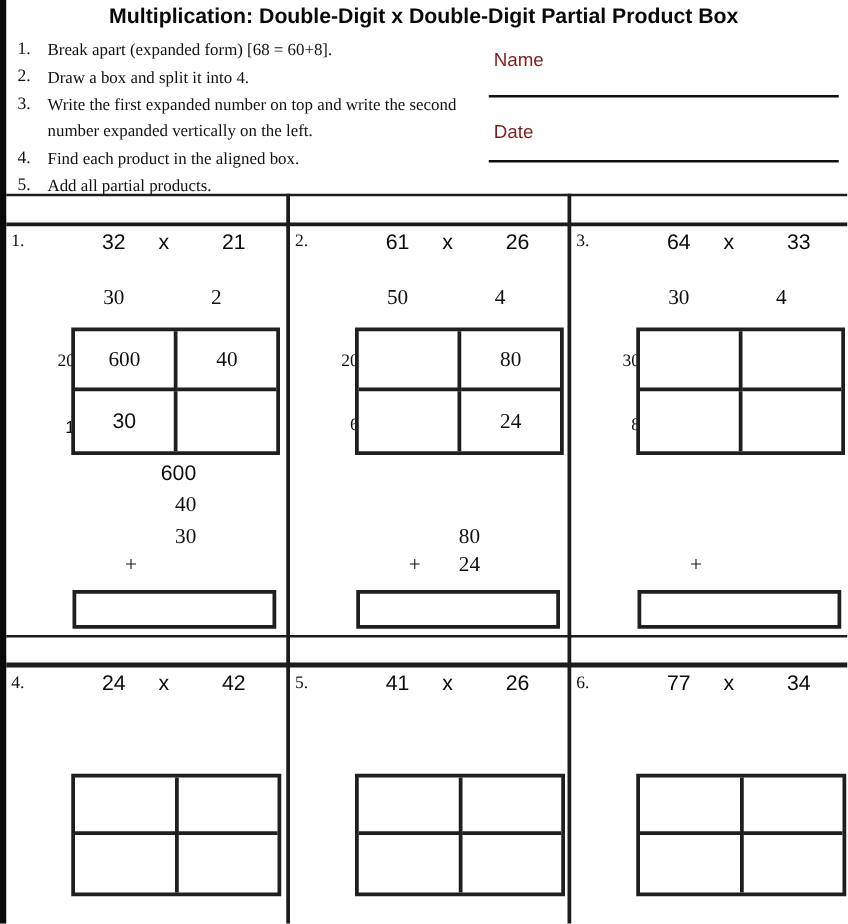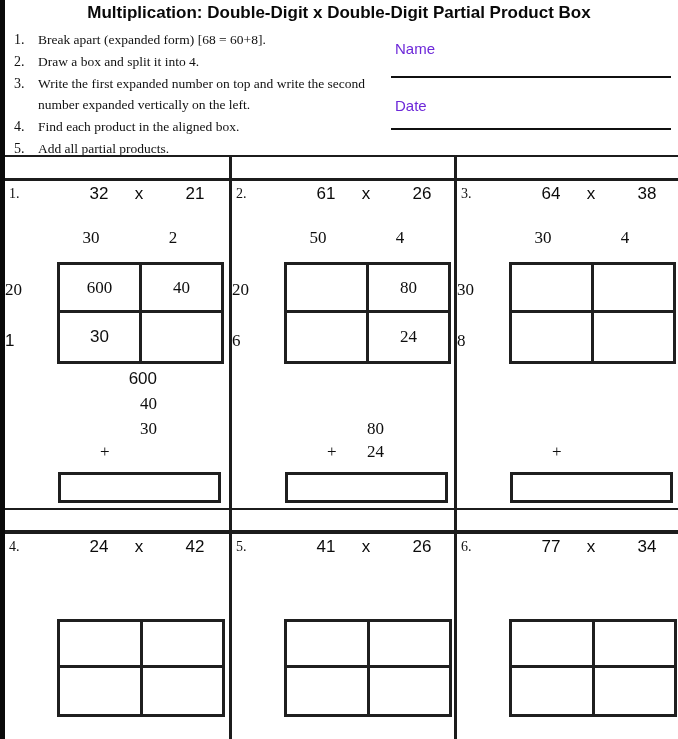--- a/index.html
+++ b/index.html
@@ -19,21 +19,21 @@
     font-family:"Liberation Sans", sans-serif; font-weight:bold; font-size:17px; color:#090909;
   }
 
   
   .instructions { left:14px; top:29px; width:382px; font-size:13.5px; line-height:21px; color:#111; }
   .instr-row { display:flex; margin-bottom:1px; }
   .instr-num { width:24px; flex:0 0 24px; font-size:14px; }
   .instr-text { width:357px; }
 
   
-  .fld-label { font-family:"Liberation Sans", sans-serif; font-size:15px; color:#6d28d9; }
+  .fld-label { font-family:"Liberation Sans", sans-serif; font-size:15px; color:#7f1d1d; }
   .name-label { left:395px; top:40px; }
   .date-label { left:395px; top:97px; }
   .fld-line { left:391px; width:280px; border-top:2px solid #101010; height:0; }
   .name-line { top:76px; }
   .date-line { top:128px; }
 
   
   .hline { left:5px; width:673px; background:#1c1c1c; }
   .hl-1 { top:155px; height:2px; }
   .hl-2 { top:178px; height:3px; }
@@ -42,31 +42,31 @@
   .vline { top:155px; width:3px; height:584px; background:#1c1c1c; }
   .vl-1 { left:229px; }
   .vl-2 { left:454px; }
 
   
   .prob { position:absolute; width:222px; }
   .prow1 { top:181px; height:327px; }
   .prow2 { top:534px; height:205px; }
   .pc1 { left:5px; } .pc2 { left:232px; } .pc3 { left:457px; }
   .pnum { position:absolute; left:4px; top:5px; font-size:14px; color:#111; }
-  .expr { position:absolute; left:8px; top:3px; width:222px; height:22px;
+  .expr { position:absolute; left:0; top:3px; width:222px; height:22px;
           font-family:"Liberation Sans", sans-serif; font-size:17px; color:#0b0b0b; }
   .opa { position:absolute; left:62px;  width:48px; text-align:center; }
   .opx { position:absolute; left:116px; width:20px; text-align:center; }
   .opb { position:absolute; left:158px; width:48px; text-align:center; }
 
   .etop { position:absolute; top:47px; left:0; width:222px; height:22px; font-size:17px; }
   .t1 { position:absolute; left:62px;  width:48px; text-align:center; }
   .t2 { position:absolute; left:144px; width:48px; text-align:center; }
 
-  .sidelab { position:absolute; left:0; width:48px; text-align:left; font-size:17px; line-height:44px; height:44px; }
+  .sidelab { position:absolute; left:7px; width:48px; text-align:right; font-size:14px; line-height:44px; height:44px; }
   .l1 { top:87px; }
   .l2 { top:138px; }
 
   .pbox { position:absolute; left:52px; top:81px; width:167px; height:102px;
           border:3px solid #1f1f1f; display:grid;
           grid-template-columns:82px 1fr; grid-template-rows:48px 1fr; }
   .pbox .cell { font-size:17px; display:flex; align-items:center; justify-content:center; }
   .pbox .c00 { border-right:3px solid #1f1f1f; border-bottom:3px solid #1f1f1f; }
   .pbox .c01 { border-bottom:3px solid #1f1f1f; }
   .pbox .c10 { border-right:3px solid #1f1f1f; }
@@ -182,21 +182,21 @@
     <span class="plus-addend">24</span>
   </div>
   <div class="ansbox"></div>
 </div>
 
 <div class="prob prow1 pc3">
   <span class="pnum">3.</span>
   <div class="expr">
     <span class="opa">64</span>
     <span class="opx">x</span>
-    <span class="opb">38</span>
+    <span class="opb">33</span>
   </div>
   <div class="etop serif">
     <span class="t1">30</span>
     <span class="t2">4</span>
   </div>
   <span class="sidelab l1 serif">30</span>
   <span class="sidelab l2 serif">8</span>
   <div class="pbox">
     <div class="cell c00 serif"></div>
     <div class="cell c01 serif"></div>

